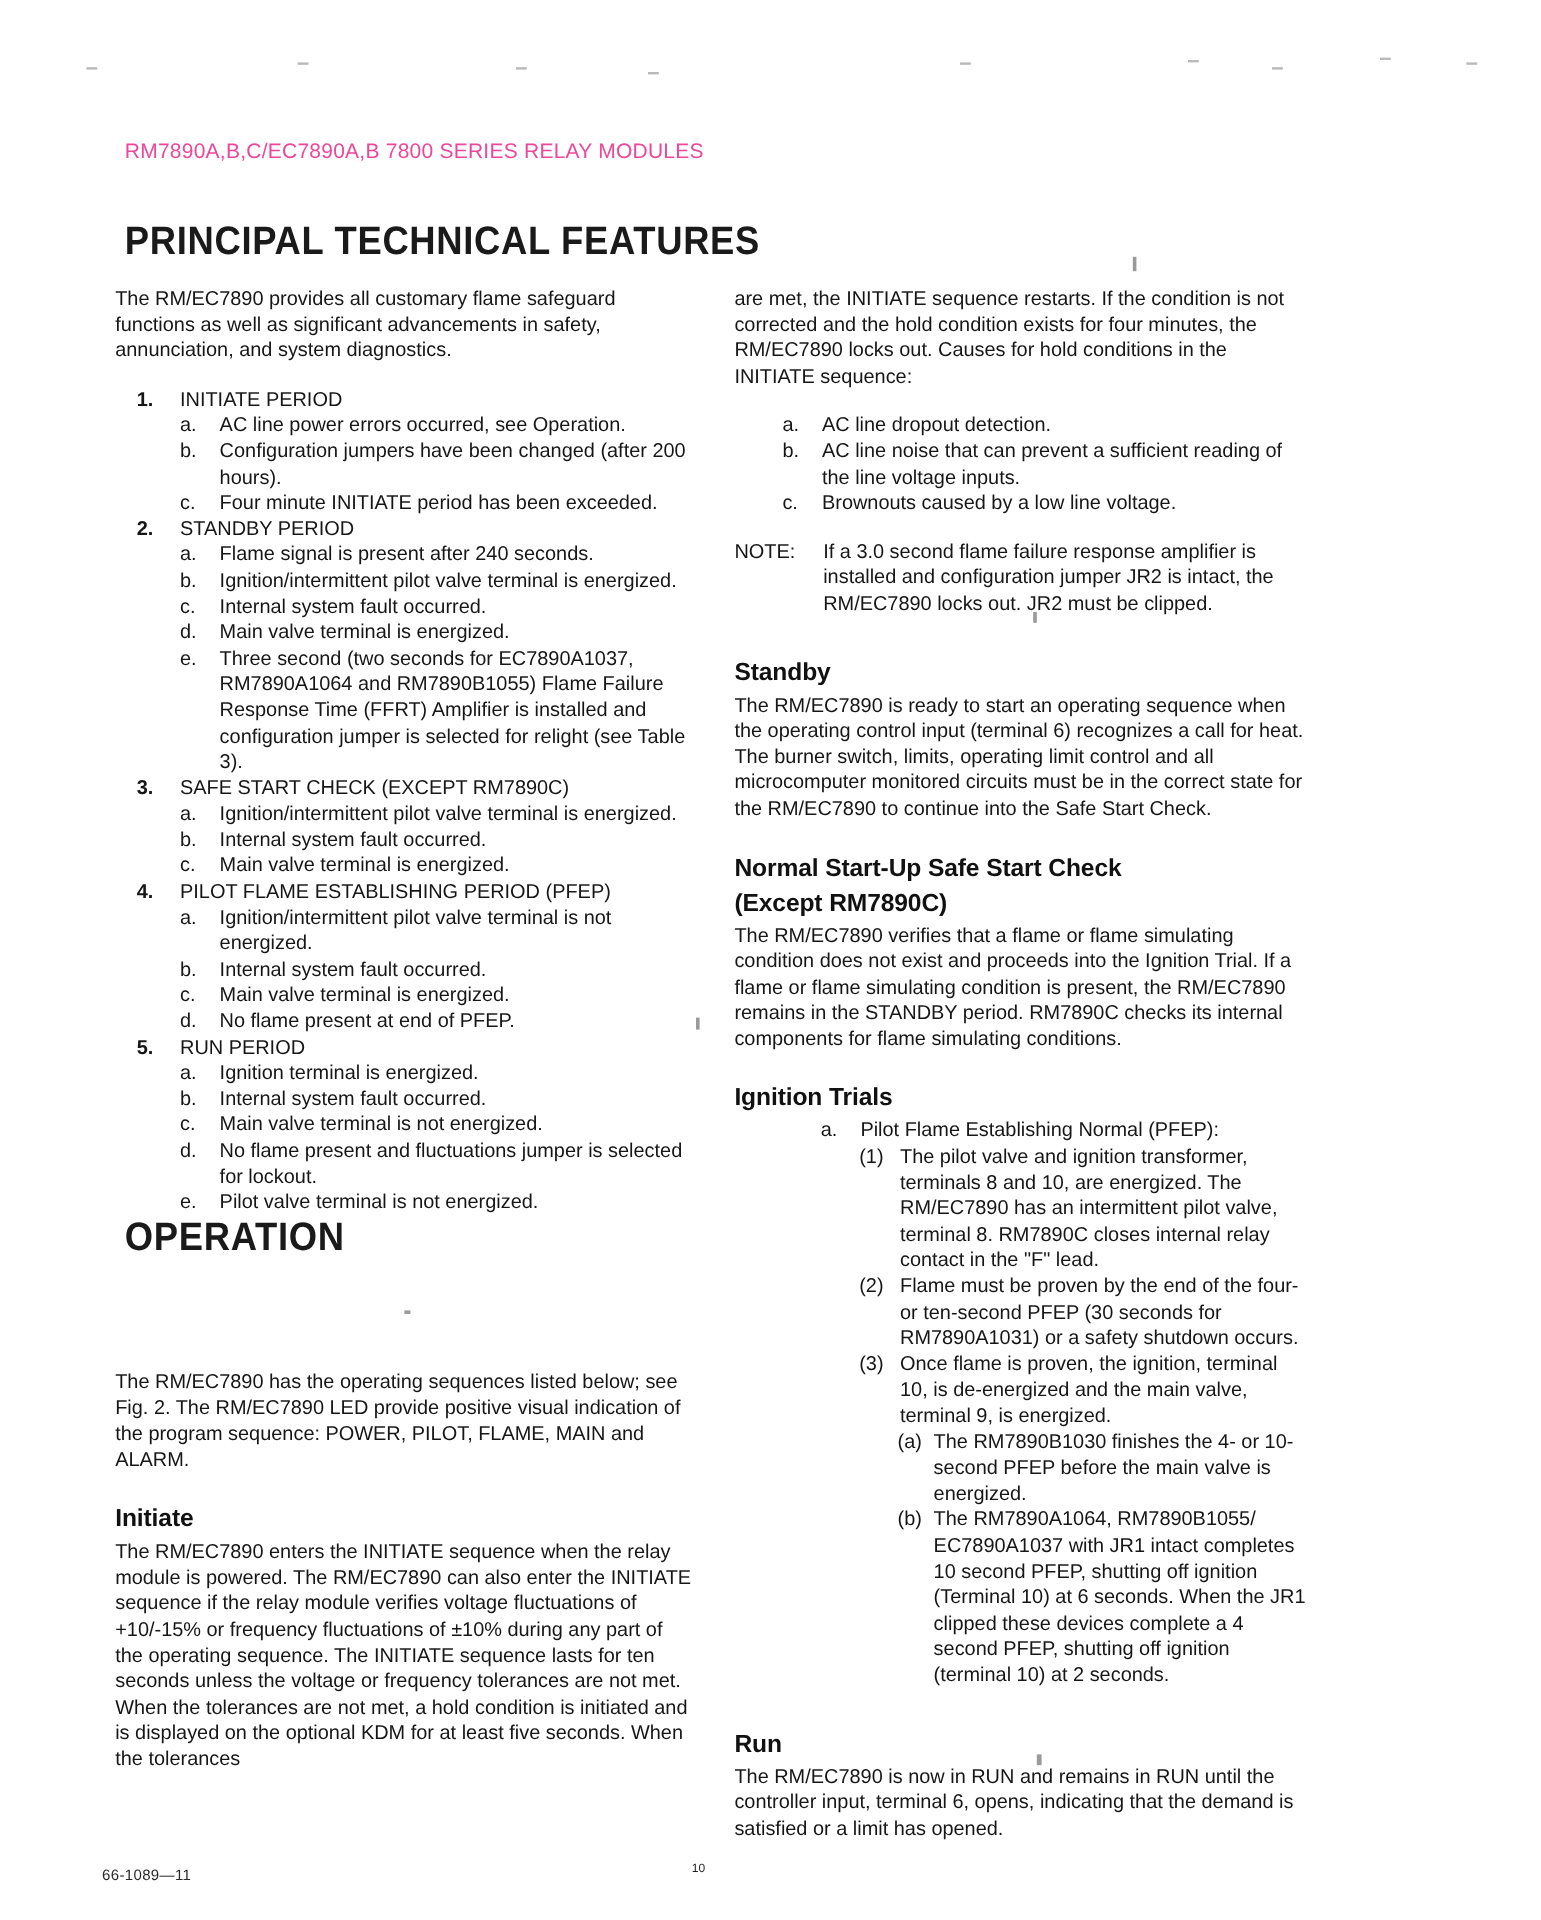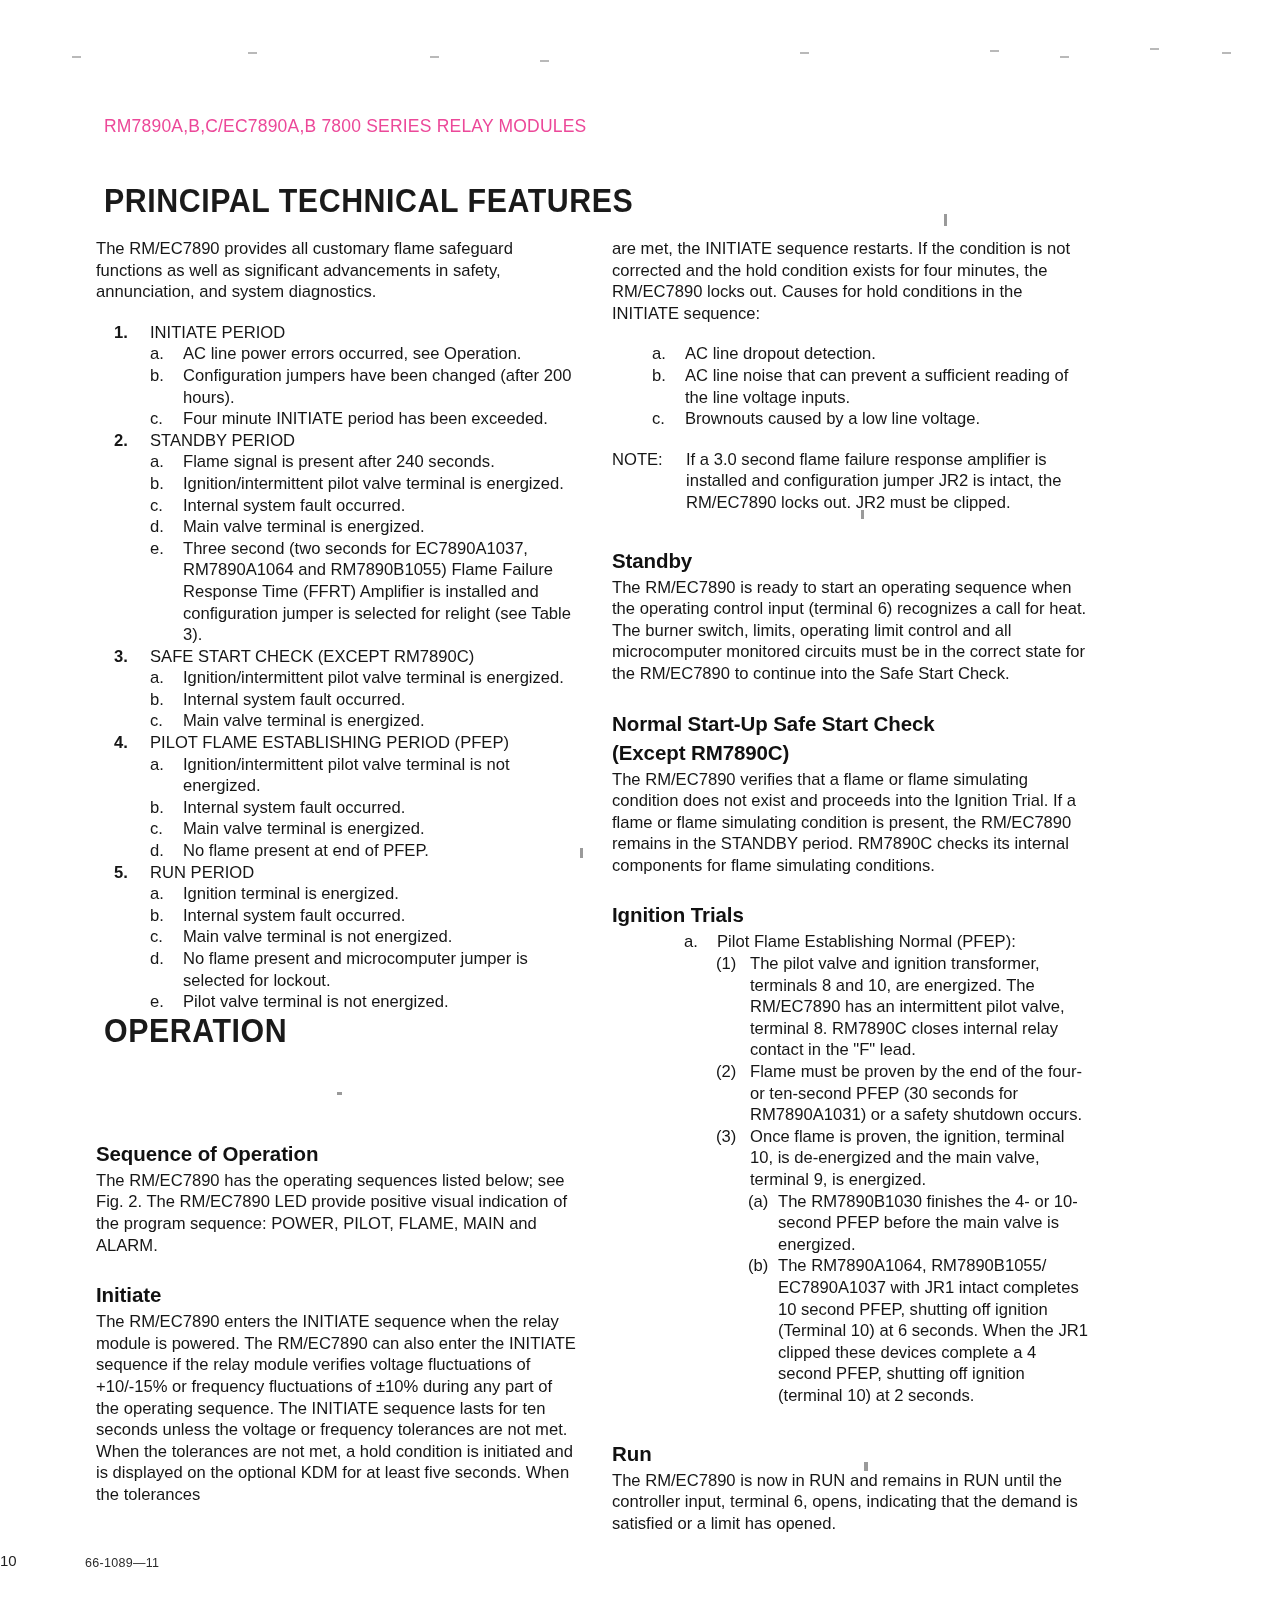--- a/index.html
+++ b/index.html
@@ -119,22 +119,22 @@
     top: 1556px;
     font-size: 12.5px;
     color: #2a2a2a;
     letter-spacing: 0.3px;
   }
   .footer-page {
     position: absolute;
     left: 0;
     top: 1552px;
     width: 1164px;
-    text-align: left;
-    font-size: 15px;
+    text-align: center;
+    font-size: 10px;
     color: #1e1e1e;
   }
 
   
   .artifact { position: absolute; background: #9a9a9a; }
 </style>
 </head>
 <body>
 
 <div class="page">
@@ -259,31 +259,30 @@
       <div class="row lv2">
         <span class="marker">b.</span>
         <span class="txt">Internal system fault occurred.</span>
       </div>
       <div class="row lv2">
         <span class="marker">c.</span>
         <span class="txt">Main valve terminal is not energized.</span>
       </div>
       <div class="row lv2">
         <span class="marker">d.</span>
-        <span class="txt">No flame present and microcomputer jumper is selected for lockout.</span>
+        <span class="txt">No flame present and fluctuations jumper is selected for lockout.</span>
       </div>
       <div class="row lv2">
         <span class="marker">e.</span>
         <span class="txt">Pilot valve terminal is not energized.</span>
       </div>
     </div>
 
     <div style="height:128px"></div>
 
-    <h2 class="sec">Sequence of Operation</h2>
     <p class="para">The RM/EC7890 has the operating sequences listed below; see Fig. 2. The RM/EC7890 LED provide positive visual indication of the program sequence: POWER, PILOT, FLAME, MAIN and ALARM.</p>
 
     <h2 class="sec gap">Initiate</h2>
     <p class="para tight">The RM/EC7890 enters the INITIATE sequence when the relay module is powered. The RM/EC7890 can also enter the INITIATE sequence if the relay module verifies voltage fluctuations of +10/-15% or frequency fluctuations of ±10% during any part of the operating sequence. The INITIATE sequence lasts for ten seconds unless the voltage or frequency tolerances are not met. When the tolerances are not met, a hold condition is initiated and is displayed on the optional KDM for at least five seconds. When the tolerances</p>
   </div>
 
   <div class="col col-right">
 
     <p class="para">are met, the INITIATE sequence restarts. If the condition is not corrected and the hold condition exists for four minutes, the RM/EC7890 locks out. Causes for hold conditions in the INITIATE sequence:</p>
 

